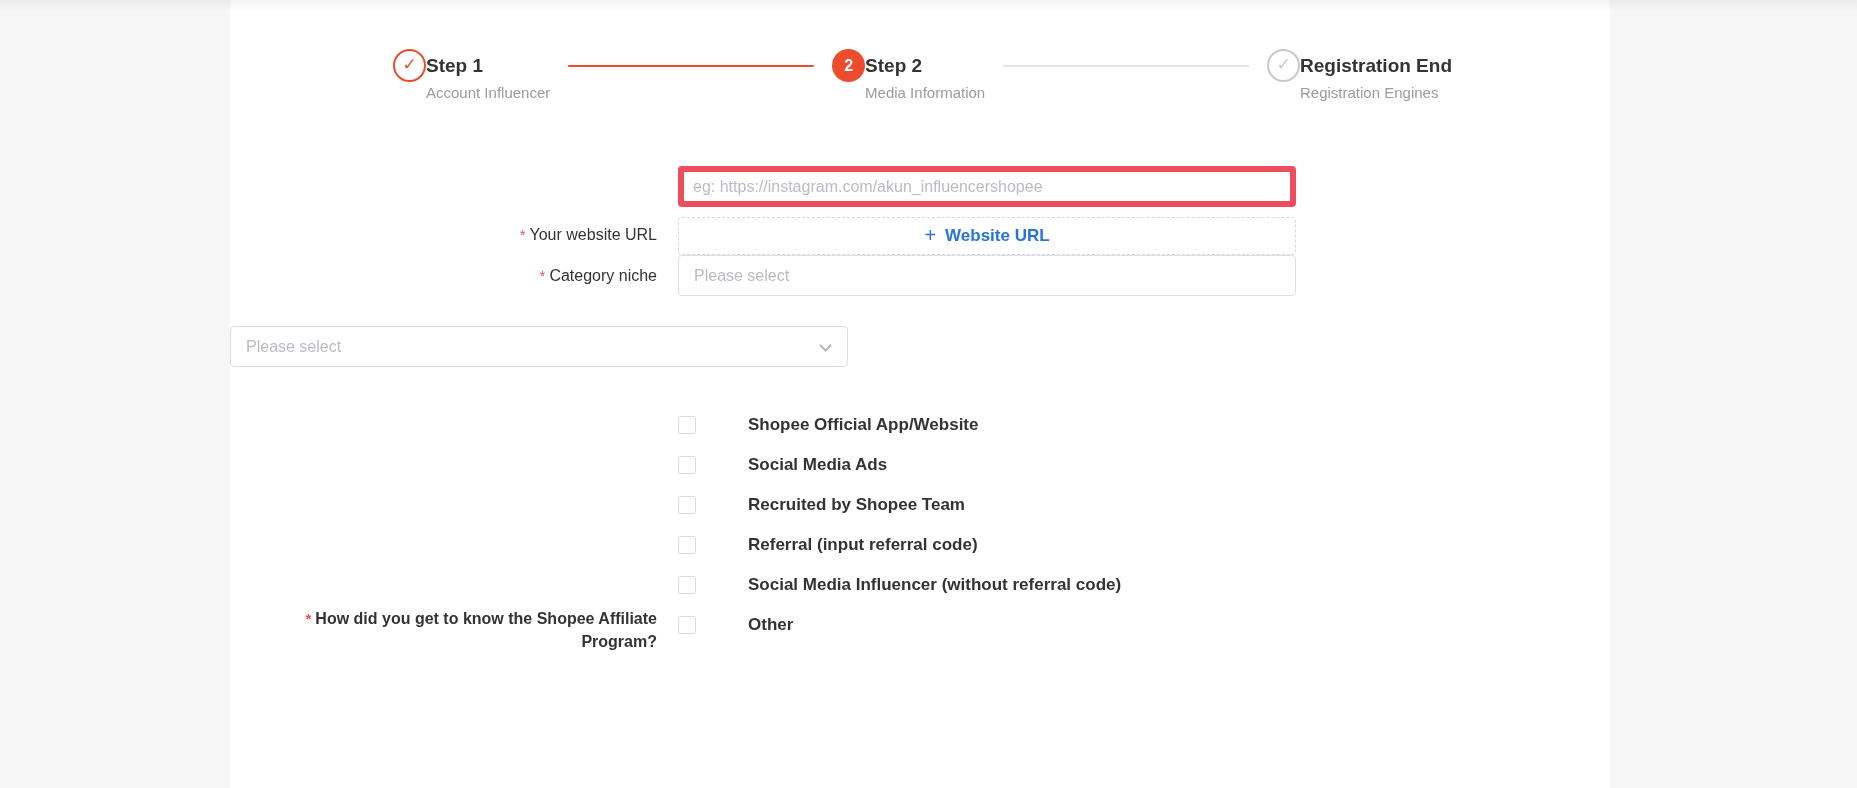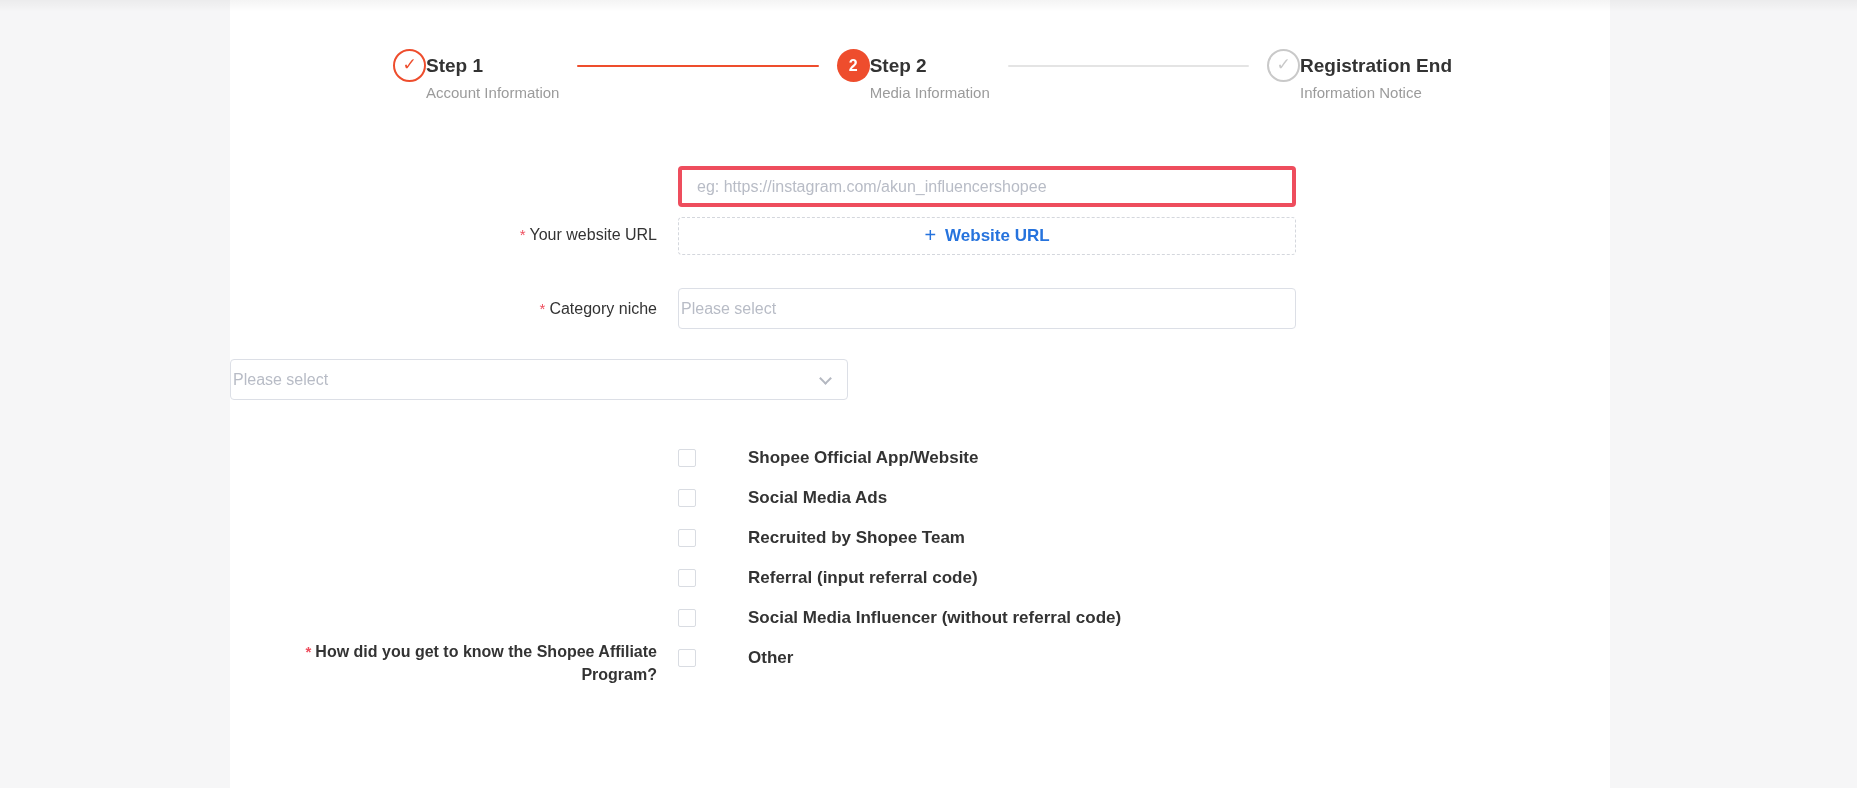--- a/index.html
+++ b/index.html
@@ -51,32 +51,32 @@
   .form-label {
     width: 448px; text-align: right; padding-right: 21px;
     font-size: 16px; color: #333333; line-height: 41px; flex: none;
   }
   .form-label.multiline { line-height: 23px; padding-top: 9px; }
   .req { color: #ee4d5d; margin-right: 4px; font-size: 15px; }
   .form-field { width: 618px; flex: none; }
 
   .text-input {
     width: 618px; height: 41px;
-    border: 4px solid #ec4899; border-radius: 4px;
-    padding: 0 15px; font-size: 16px; color: #333;
+    border: 6px solid #ec4899; border-radius: 4px;
+    padding: 0 9px; font-size: 16px; color: #333;
     font-family: "Liberation Sans", "DejaVu Sans", sans-serif;
     outline: none; background: #fff; display: block;
   }
   .text-input::placeholder { color: #b8bcc6; opacity: 1; }
   .text-input.error { border-color: #ee4d5d; }
 
   .select-box {
     width: 618px; height: 41px;
     border: 1px solid #dcdfe6; border-radius: 4px;
-    padding: 0 2px; font-size: 16px;
+    padding: 0 15px; font-size: 16px;
     background: #fff; display: flex; align-items: center;
     position: relative; cursor: pointer;
   }
   .select-placeholder { color: #b8bcc6; }
   .chevron {
     position: absolute; right: 17px; top: 14px;
     width: 9px; height: 9px;
     border-right: 2px solid #b4b8c1; border-bottom: 2px solid #b4b8c1;
     transform: rotate(45deg);
   }
@@ -84,21 +84,21 @@
   .add-btn {
     width: 618px; height: 38px; margin-top: 10px;
     border: 1px dashed #d4d7dd; border-radius: 4px;
     background: #fff; cursor: pointer;
     display: flex; align-items: center; justify-content: center;
     font-size: 17px; font-weight: bold; color: #2673dd;
     font-family: "Liberation Sans", "DejaVu Sans", sans-serif;
   }
   .add-btn .plus { font-weight: normal; font-size: 20px; margin-right: 9px; transform: translateY(-1px); }
 
-  .row-gap-1 { margin-top: 33px; }
+  .row-gap-1 { }
   .row-gap-2 { margin-top: 30px; }
   .row-gap-3 { margin-top: 37px; font-weight: bold; }
 
   .checkbox-list { padding-top: 9px; }
   .checkbox-row { display: flex; align-items: center; height: 23px; margin-bottom: 17px; cursor: pointer; }
   .checkbox {
     width: 18px; height: 18px; flex: none;
     border: 1px solid #d9dce2; border-radius: 2px; background: #fff;
     margin-right: 17px;
   }
@@ -112,21 +112,21 @@
 <div class="card">
 
   <div class="stepper">
 
     <div class="step">
       <div class="step-circle completed">
         <span class="check-glyph">✓</span>
       </div>
       <div class="step-text">
         <div class="step-title">Step 1</div>
-        <div class="step-sub">Account Information</div>
+        <div class="step-sub">Account Influencer</div>
       </div>
     </div>
 
     <div class="connector done"></div>
 
     <div class="step">
       <div class="step-circle active">
         <span>2</span>
       </div>
       <div class="step-text">
@@ -136,21 +136,21 @@
     </div>
 
     <div class="connector todo"></div>
 
     <div class="step">
       <div class="step-circle pending">
         <span class="check-glyph">✓</span>
       </div>
       <div class="step-text">
         <div class="step-title">Registration End</div>
-        <div class="step-sub">Information Notice</div>
+        <div class="step-sub">Registration Engines</div>
       </div>
     </div>
 
   </div>
 
   <div class="form">
 
     <div class="form-row">
       <div class="form-label">
         <span class="req">*</span><span>Your website URL</span>

